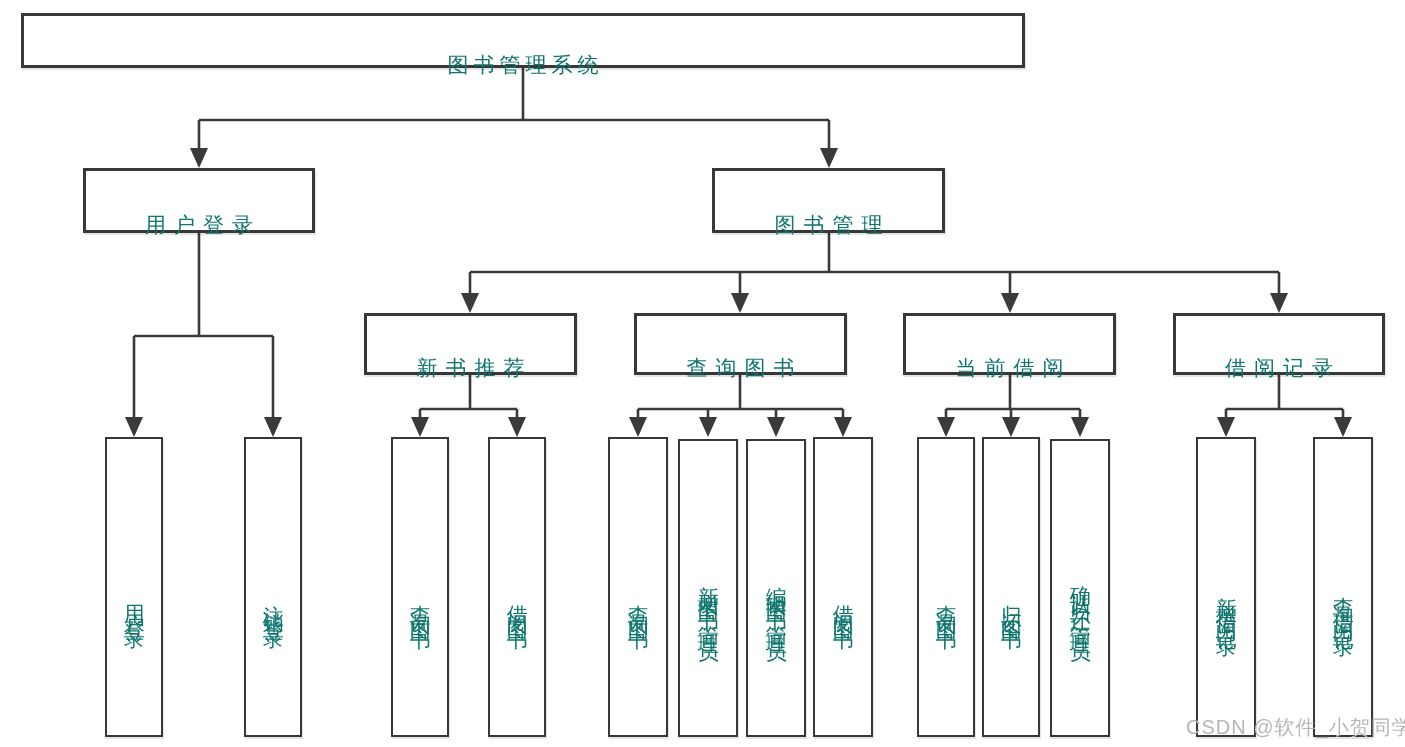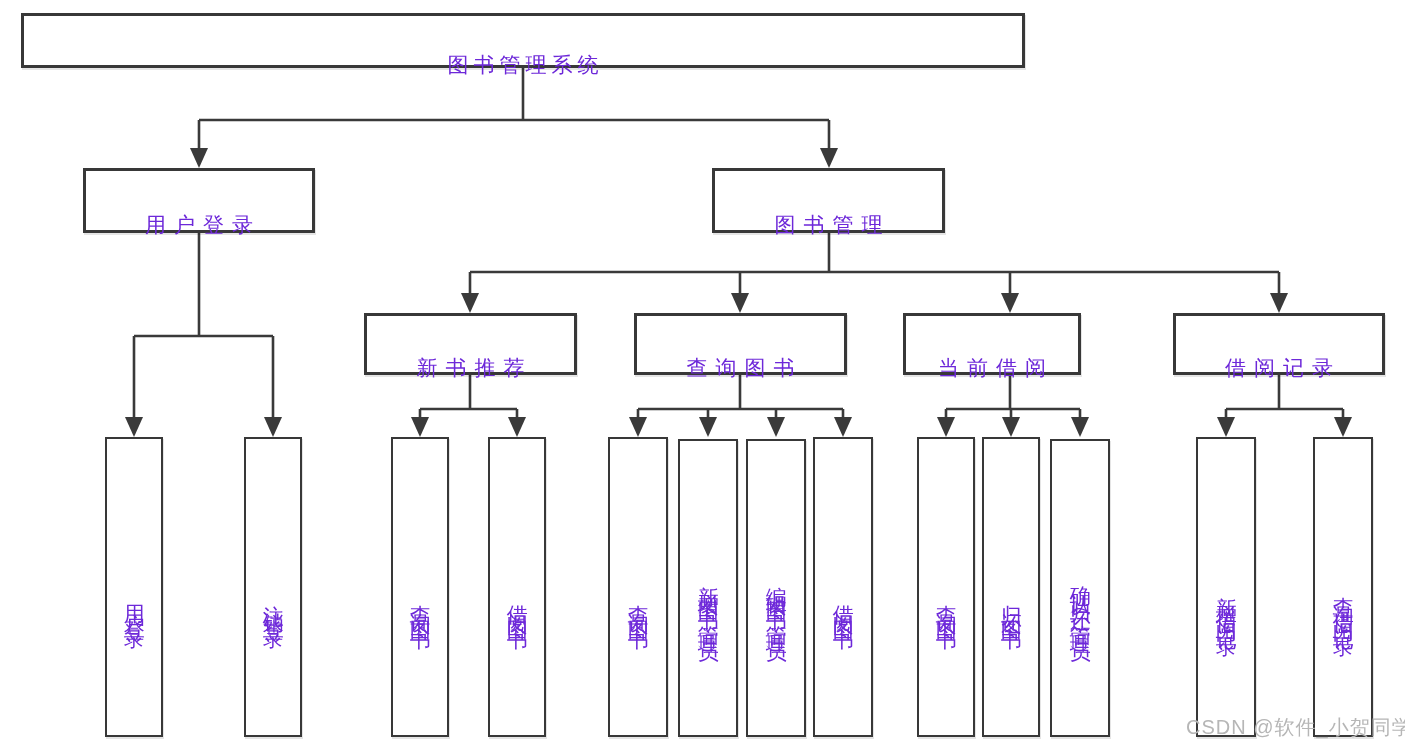--- a/index.html
+++ b/index.html
@@ -6,21 +6,21 @@
   .canvas {
     position:relative; width:1405px; height:747px; background:#ffffff;
     font-family:"Liberation Sans", sans-serif; overflow:hidden;
   }
   .connectors { position:absolute; left:0; top:0; width:1405px; height:747px; }
   .node {
     position:absolute; background:#ffffff; border:3px solid #383838;
     box-sizing:border-box; display:flex; align-items:center; justify-content:center;
     box-shadow:1px 2px 0 rgba(0,0,0,0.10);
   }
-  .node .lbl { color:#6d28d9; white-space:nowrap;margin-top:48px; }
+  .node .lbl { color:#0f766e; white-space:nowrap;margin-top:48px; }
   .node.h .lbl { font-size:21px; letter-spacing:8px; text-indent:8px; }
   .node.h.root .lbl { font-size:21px; letter-spacing:5px; text-indent:5px; }
   .node.v { border-width:2.5px; padding-bottom:14px; }
   .node.v .lbl {
     writing-mode:vertical-rl; text-orientation:mixed;
     font-size:21px; letter-spacing:8px; line-height:1.25; white-space:nowrap;
   }
   .watermark {
     position:absolute; left:1186px; top:714px; font-size:20px; letter-spacing:1px;
     color:#b6b6b6; white-space:nowrap;
@@ -81,21 +81,21 @@
   <div class="node h" style="left:364px;top:313px;width:213px;height:62px">
     <span class="lbl">新书推荐</span>
   </div>
 
   <div class="node h" style="left:712px;top:168px;width:233px;height:65px">
     <span class="lbl">图书管理</span>
   </div>
   <div class="node h" style="left:634px;top:313px;width:213px;height:62px">
     <span class="lbl">查询图书</span>
   </div>
-  <div class="node h" style="left:903px;top:313px;width:178px;height:62px">
+  <div class="node h" style="left:903px;top:313px;width:213px;height:62px">
     <span class="lbl">当前借阅</span>
   </div>
   <div class="node h" style="left:1173px;top:313px;width:212px;height:62px">
     <span class="lbl">借阅记录</span>
   </div>
 
   <div class="node v" style="left:105px;top:437px;width:58px;height:300px">
     <span class="lbl">用户登录</span>
   </div>
   <div class="node v" style="left:244px;top:437px;width:58px;height:300px">

